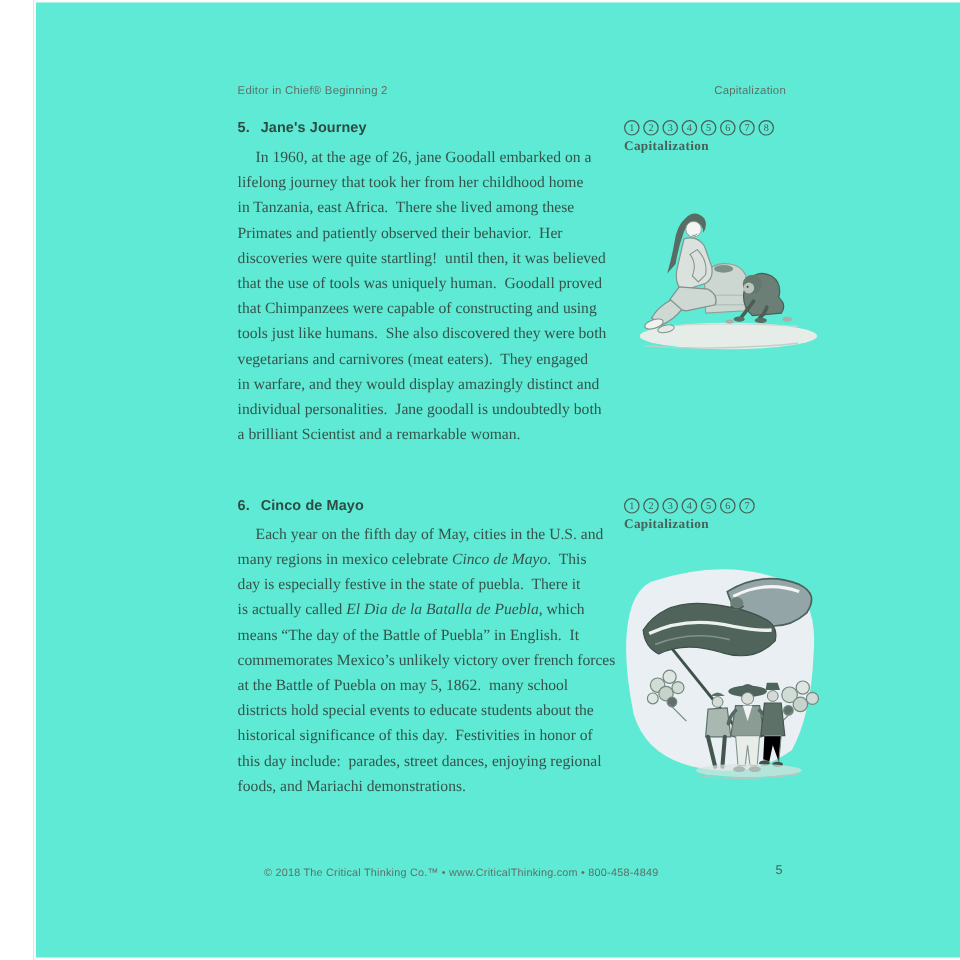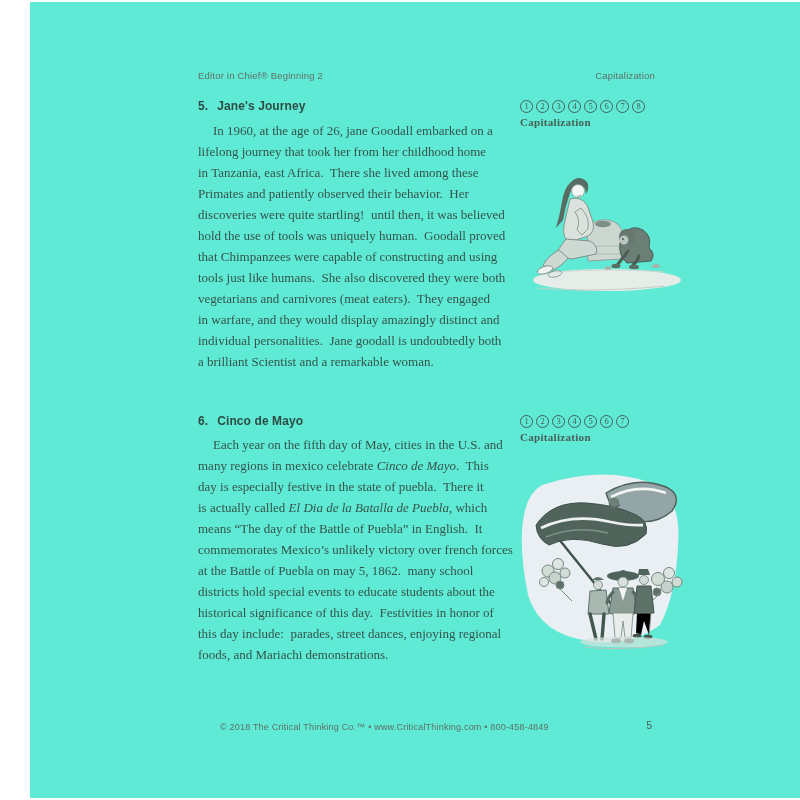--- a/index.html
+++ b/index.html
@@ -79,21 +79,21 @@
       </div>
     <div class="answers-label">Capitalization</div>
   </div>
 
   <div class="para para-5">
       <div class="line"><span>In 1960, at the age of 26, jane Goodall embarked on a</span></div>
       <div class="line"><span>lifelong journey that took her from her childhood home</span></div>
       <div class="line"><span>in Tanzania, east Africa.  There she lived among these</span></div>
       <div class="line"><span>Primates and patiently observed their behavior.  Her</span></div>
       <div class="line"><span>discoveries were quite startling!  until then, it was believed</span></div>
-      <div class="line"><span>hold the use of tools was uniquely human.  Goodall proved</span></div>
+      <div class="line"><span>that the use of tools was uniquely human.  Goodall proved</span></div>
       <div class="line"><span>that Chimpanzees were capable of constructing and using</span></div>
       <div class="line"><span>tools just like humans.  She also discovered they were both</span></div>
       <div class="line"><span>vegetarians and carnivores (meat eaters).  They engaged</span></div>
       <div class="line"><span>in warfare, and they would display amazingly distinct and</span></div>
       <div class="line"><span>individual personalities.  Jane goodall is undoubtedly both</span></div>
       <div class="line"><span>a brilliant Scientist and a remarkable woman.</span></div>
     </div>
 
   <div class="illus illus-1">
     <svg width="168" height="138" viewBox="0 0 168 138" xmlns="http://www.w3.org/2000/svg">

